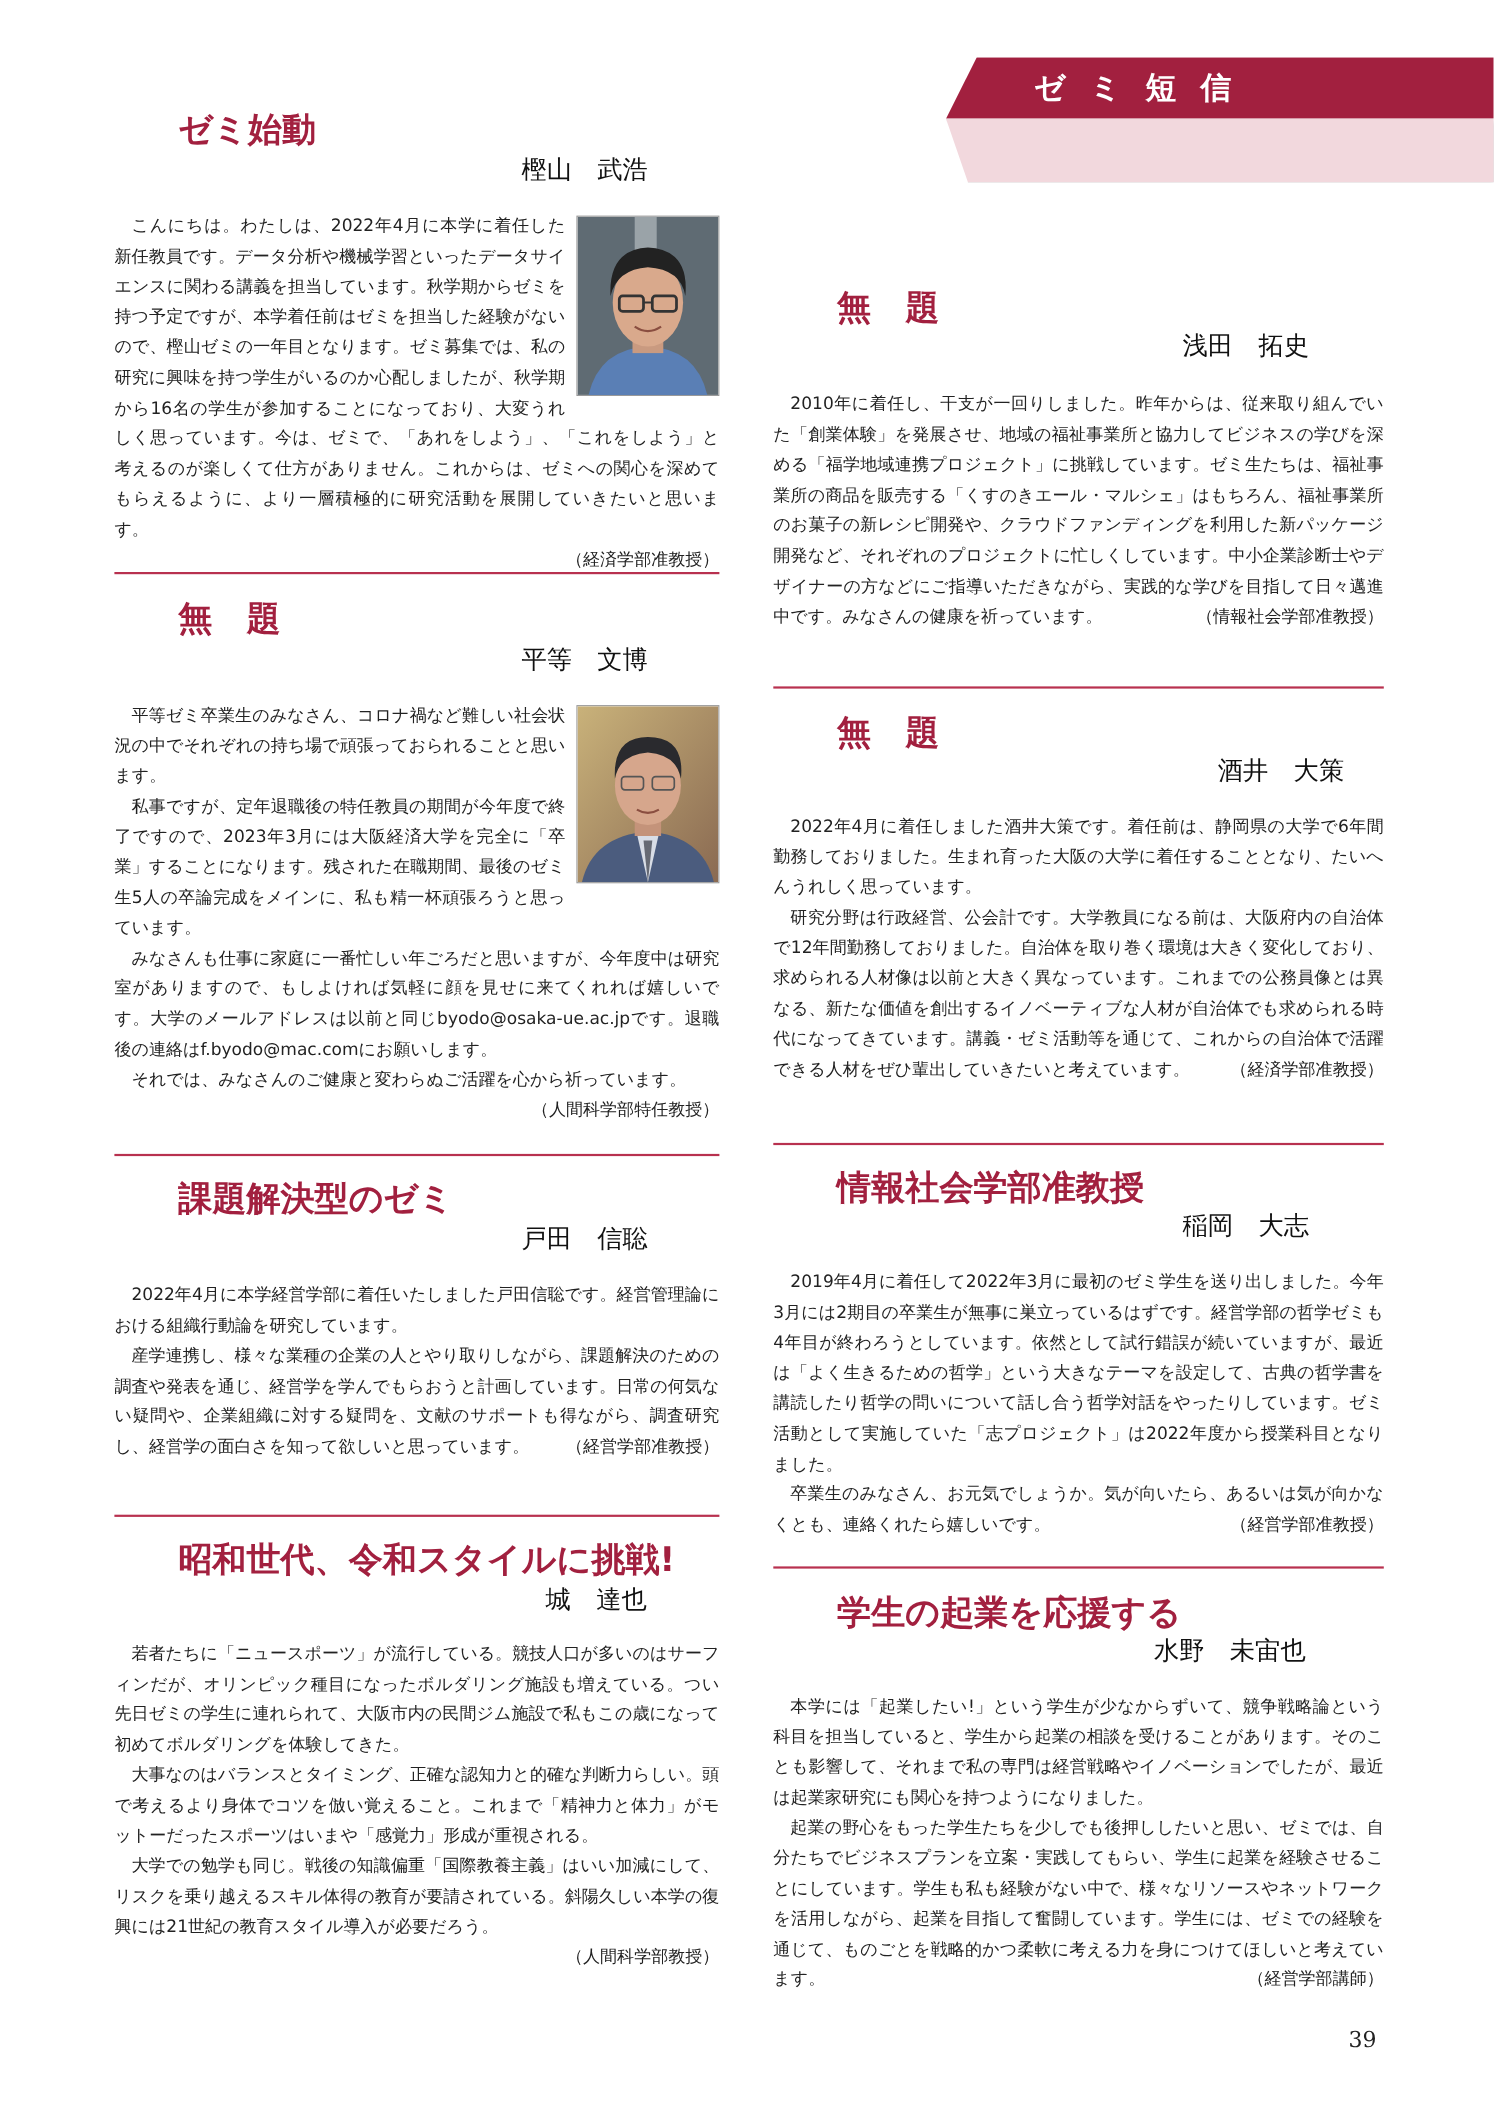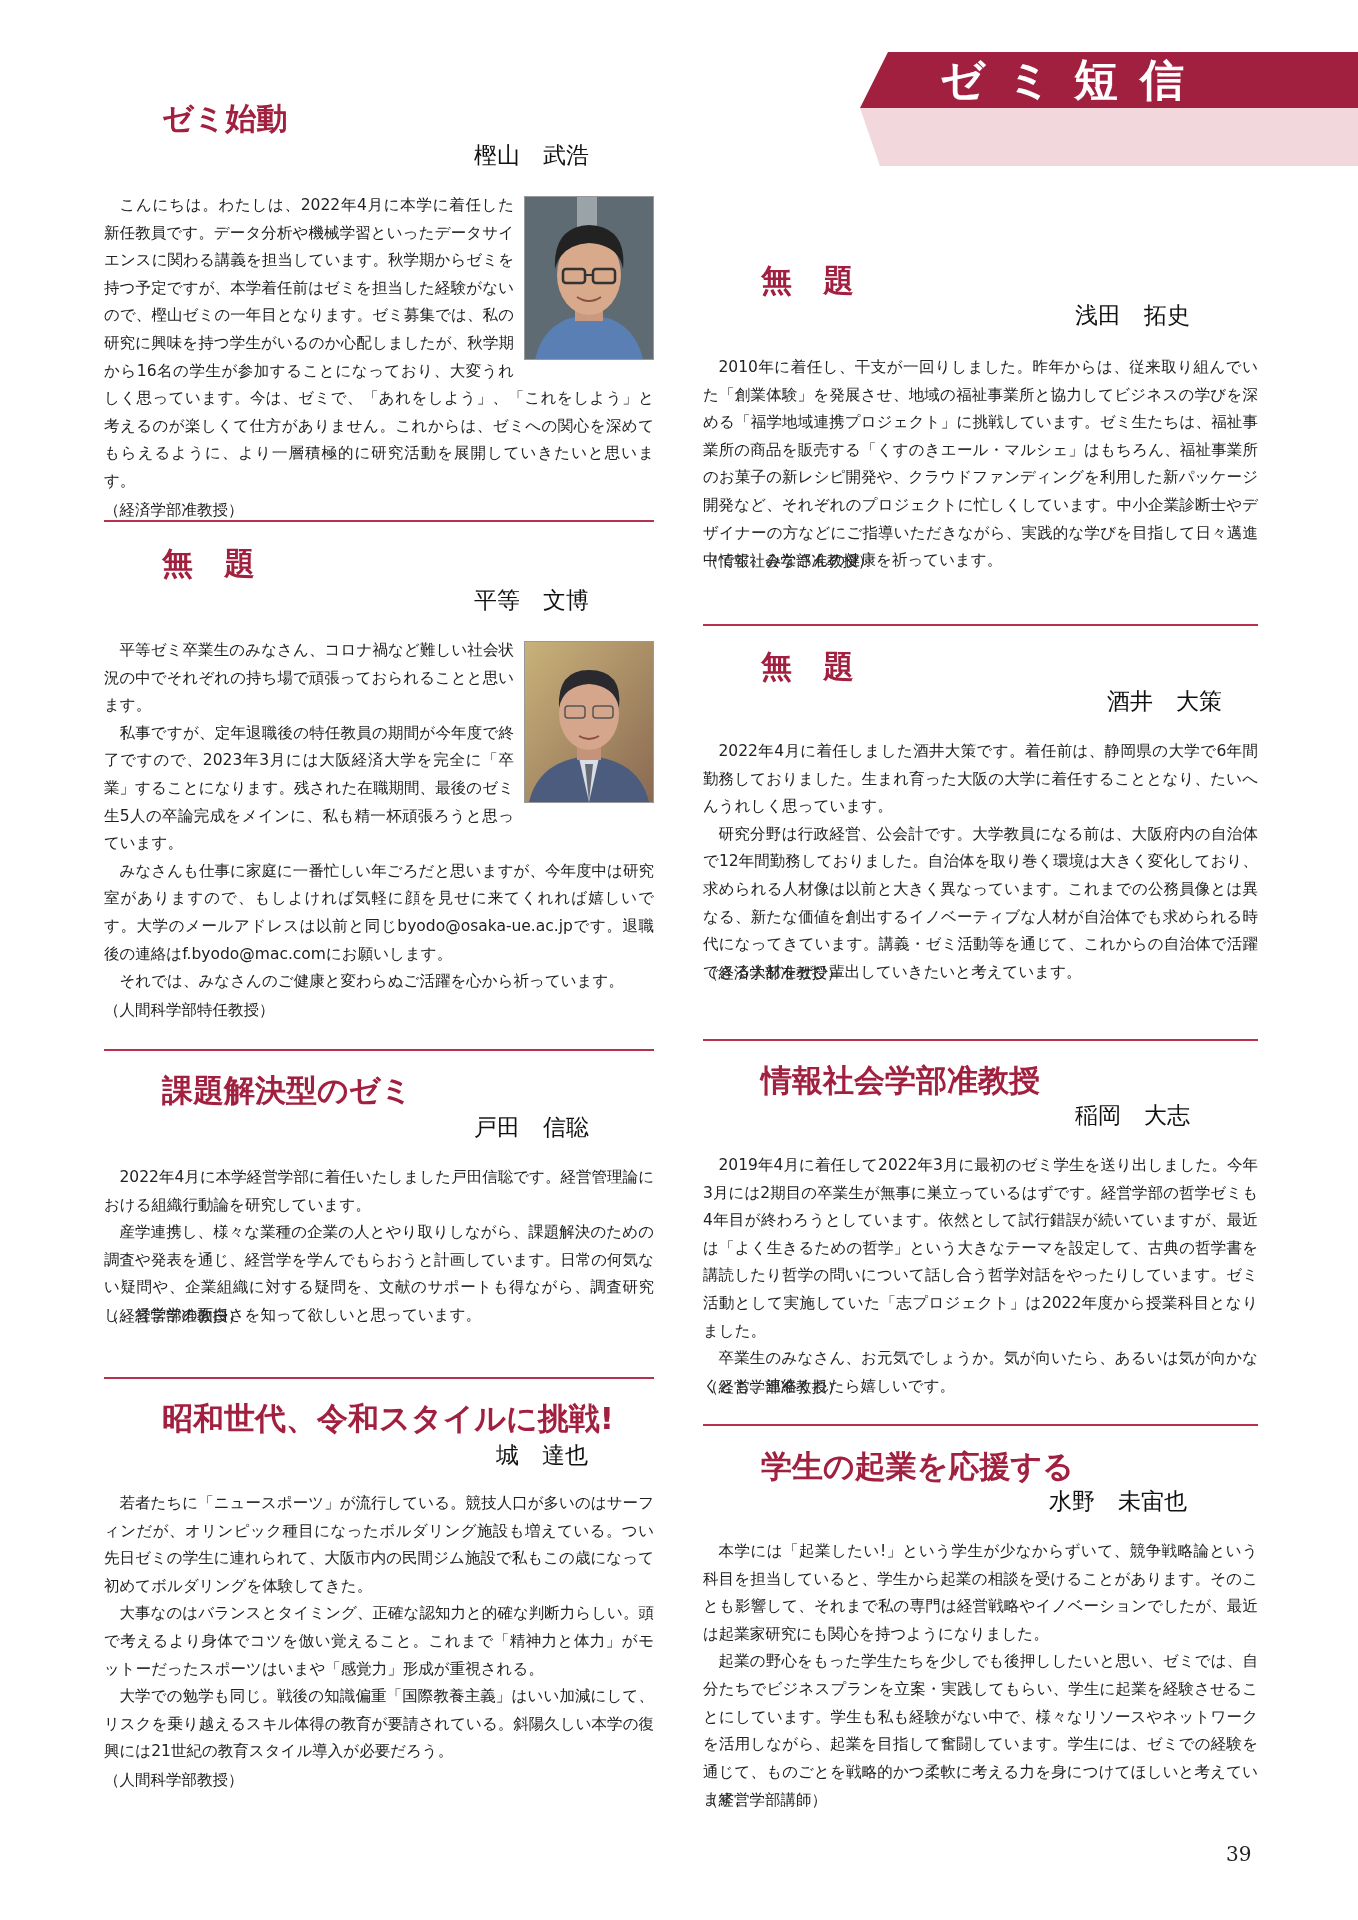--- a/index.html
+++ b/index.html
@@ -5,30 +5,30 @@
   html, body { margin:0; padding:0; background:#ffffff; }
   body { width:1358px; height:1920px; position:relative; overflow:hidden;
          font-family:"DejaVu Sans","Liberation Sans",sans-serif; color:#222; }
   .banner { position:absolute; left:860px; top:52px; width:498px; height:118px; }
   .banner-top { position:absolute; left:0; top:0; width:498px; height:56px; background:#a2203f;
                 clip-path:polygon(28px 0, 498px 0, 498px 56px, 0 56px); }
   .banner-bot { position:absolute; left:0; top:56px; width:498px; height:58px; background:#f2d8dd;
                 clip-path:polygon(0 0, 498px 0, 498px 58px, 20px 58px);
                 box-shadow:0 3px 4px rgba(0,0,0,0.3); }
   .banner-title { position:absolute; left:80px; top:2px; font-family:"DejaVu Sans",sans-serif; font-weight:bold;
-                  font-size:44px; color:#fff; letter-spacing:22px; line-height:52px; }
+                  font-size:28px; color:#fff; letter-spacing:22px; line-height:52px; }
   .banner-sub { position:absolute; left:88px; top:62px; font-size:28px; color:#222; line-height:44px; }
 
   .article { position:absolute; }
   .art-title { color:#a2203f; font-weight:bold; font-size:31px; line-height:32px; white-space:nowrap; }
   .art-author { position:absolute; font-family:"DejaVu Serif","Liberation Serif",serif; font-size:23px;
                 color:#111; white-space:pre; line-height:30px; }
   .art-body { position:absolute; font-size:15.5px; line-height:27.6px; color:#222; text-align:justify;margin-top:12px; }
   .art-body p { margin:0; text-indent:1em; }
-  .affil { text-align:left; display:block;font-family:Liberation Serif, serif; }
+  .affil { text-align:right; display:block; }
   .divider { position:absolute; height:2px; background:#b8314f; }
   .photo { float:right; margin-left:10px; margin-top:4px; border:1px solid #999; }
   .page-num { position:absolute; left:1226px; top:1842px; font-family:"DejaVu Serif",serif; font-size:20px; color:#222; }
 </style>
 </head>
 <body>
 
 <div class="banner">
   <div class="banner-top"></div>
   <div class="banner-bot"></div>

